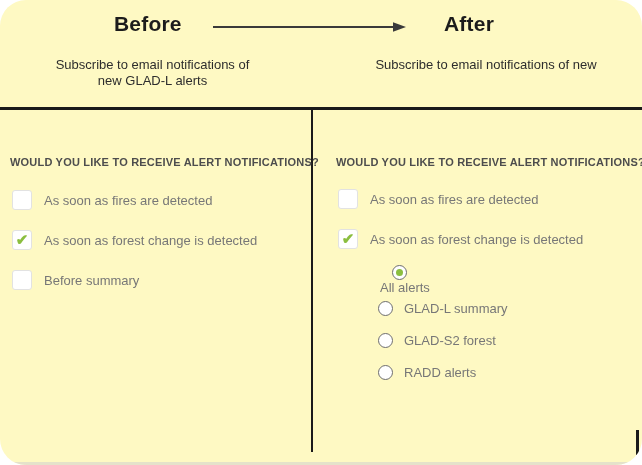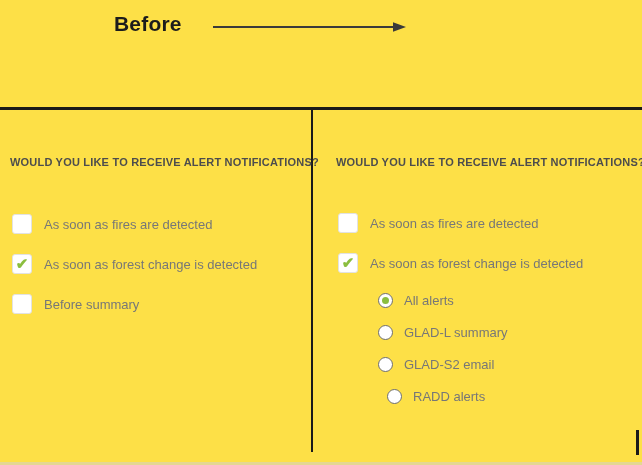--- a/index.html
+++ b/index.html
@@ -12,22 +12,23 @@
     --divider-dark:#1a1a1a;
     --checkbox-border:#e2e2e2;
     --radio-border:#6e6e6e;
     --bottom-edge:#cfcfcf;
   }
   html,body{margin:0;padding:0;background:#ffffff;}
   body{font-family:"Liberation Sans", sans-serif;}
   .stage{
     position:relative;
     width:642px;height:465px;
-    background:#fde047;
+    background:#fef9c3;
     overflow:hidden;
+    border-radius:26px;
   }
   
   .big-title{
     position:absolute;
     font-size:21px;font-weight:700;color:var(--heading-dark);
     letter-spacing:0.2px;white-space:nowrap;
   }
   .title-before{left:114px;top:12px;}
   .title-after{left:444px;top:12px;}
   .arrow-wrap{position:absolute;left:213px;top:20px;width:194px;height:14px;}
@@ -49,21 +50,20 @@
   .panel-after{left:313px;width:329px;}
   .question{
     position:absolute;left:10px;top:46px;margin:0;
     font-size:11px;font-weight:700;color:var(--question-gray);
     letter-spacing:0.2px;white-space:nowrap;
   }
   .panel-after .question{left:23px;}
   .opt-row{
     position:absolute;display:flex;align-items:center;height:22px;
     cursor:pointer;
-    margin-top:24px;
   }
   .cb{
     width:20px;height:20px;box-sizing:border-box;flex:0 0 auto;
     background:#ffffff;border:1px solid var(--checkbox-border);
     border-radius:3px;display:flex;align-items:center;justify-content:center;
   }
   .check-glyph{
     font-style:normal;font-weight:700;font-size:15px;line-height:1;
     color:var(--check-green);transform:translateY(-1px);
   }
@@ -81,42 +81,48 @@
     background:var(--radio-green);
   }
   .radio-row .opt-label{margin-left:11px;}
   
   .b-row-0{left:12px;top:79px;}
   .b-row-1{left:12px;top:119px;}
   .b-row-2{left:12px;top:159px;}
   
   .a-row-0{left:25px;top:78px;}
   .a-row-1{left:25px;top:118px;}
-  .a-radio-0{left:65px;top:155px;}
+  .a-radio-0{left:56px;top:155px;flex-direction:column;}
   .a-radio-1{left:65px;top:187px;}
   .a-radio-2{left:65px;top:219px;}
-  .a-radio-3{left:74px;top:251px;align-items:center;}
+  .a-radio-3{left:65px;top:251px;align-items:center;}
 </style>
 </head>
 <body>
 
 <div class="stage">
 
   <div class="big-title title-before">Before</div>
 
   <div class="arrow-wrap">
     <svg width="194" height="14" viewBox="0 0 194 14" xmlns="http://www.w3.org/2000/svg">
       <line x1="0" y1="7" x2="181" y2="7" stroke="#3a3a3a" stroke-width="1.8"></line>
       <polygon points="180,2.2 193,7 180,11.8" fill="#3a3a3a"></polygon>
     </svg>
   </div>
 
+  <div class="big-title title-after">After</div>
 
+  <div class="subtitle subtitle-before">
+    <div>Subscribe to email notifications of</div>
+    <div>new GLAD-L alerts</div>
+  </div>
 
   <div class="subtitle subtitle-after">
+    <div>Subscribe to email notifications of new</div>
   </div>
 
   <div class="top-divider"></div>
   <div class="v-divider"></div>
   <div class="edge-fragment"></div>
   <div class="bottom-edge"></div>
 
   <section class="panel panel-before">
     <h2 class="question">WOULD YOU LIKE TO RECEIVE ALERT NOTIFICATIONS?</h2>
 
@@ -160,21 +166,21 @@
       <span class="opt-label">All alerts</span>
     </div>
 
     <div class="opt-row radio-row a-radio-1">
       <span class="radio"></span>
       <span class="opt-label">GLAD-L summary</span>
     </div>
 
     <div class="opt-row radio-row a-radio-2">
       <span class="radio"></span>
-      <span class="opt-label">GLAD-S2 email</span>
+      <span class="opt-label">GLAD-S2 forest</span>
     </div>
 
     <div class="opt-row radio-row a-radio-3">
       <span class="radio"></span>
       <span class="opt-label">RADD alerts</span>
     </div>
   </section>
 
 </div>
 

